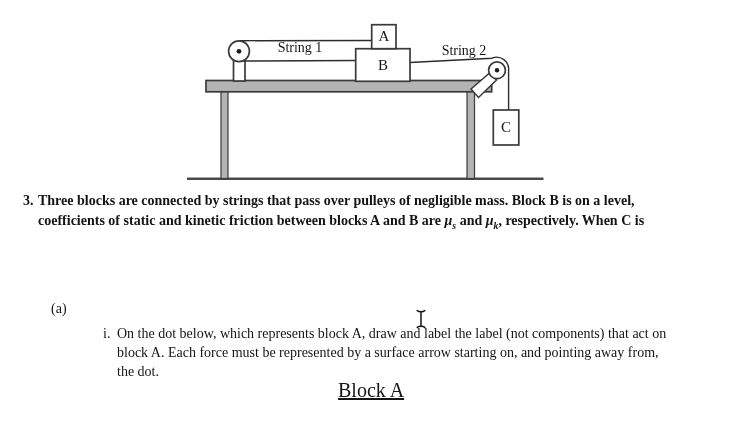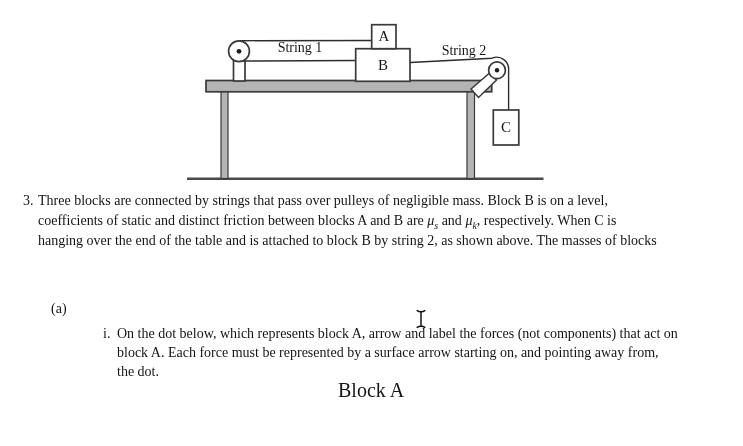--- a/index.html
+++ b/index.html
@@ -3,33 +3,33 @@
 <meta charset="utf-8">
 <style>
   html,body{margin:0;padding:0;background:#fff;}
   .page{position:relative;width:743px;height:446px;background:#ffffff;overflow:hidden;
         font-family:"Liberation Serif",serif;color:#141414;}
   .diagram{position:absolute;left:0;top:0;}
   .outl{stroke:#3a3a3a;}
   .str{stroke:#2d2d2d;stroke-width:1.4;fill:none;}
   .dlabel{font-family:"Liberation Serif",serif;font-size:15px;fill:#161616;}
   .slabel{font-family:"Liberation Serif",serif;font-size:14px;fill:#161616;}
-  .problem{position:absolute;left:23px;top:191px;font-size:14px;}
+  .problem{position:absolute;left:23px;top:191px;font-size:14px;font-weight:bold;}
   .p-line{height:20px;line-height:20px;white-space:nowrap;padding-left:15px;}
   .p-line.first{padding-left:0;}
   .p-num{display:inline-block;width:15px;}
   .part-a{position:absolute;left:51px;top:301px;font-size:14px;}
   .item{position:absolute;left:103px;top:324px;font-size:14px;}
   .i-line{height:19px;line-height:19px;white-space:nowrap;padding-left:14px;}
   .i-line.first{padding-left:0;}
   .i-num{display:inline-block;width:14px;}
   .it{font-style:italic;}
   sub{font-size:0.7em;}
   .cursor{position:absolute;left:414px;top:309px;}
-  .blocka{position:absolute;left:338px;top:379px;font-size:20px;}
+  .blocka{position:absolute;left:338px;top:379px;font-size:20px;text-decoration:underline;}
 </style>
 </head>
 <body>
 
 <div class="page">
 
   <svg class="diagram" width="743" height="195" viewBox="0 0 743 195">
 
     <line x1="187" y1="178.8" x2="543.5" y2="178.8" stroke="#4a4a4a" stroke-width="2.4"></line>
 
@@ -60,28 +60,27 @@
 
     <text class="dlabel" x="383.8" y="41" text-anchor="middle">A</text>
     <text class="dlabel" x="383" y="70" text-anchor="middle">B</text>
     <text class="dlabel" x="506" y="132" text-anchor="middle">C</text>
     <text class="slabel" x="300" y="52" text-anchor="middle">String 1</text>
     <text class="slabel" x="464" y="55" text-anchor="middle">String 2</text>
   </svg>
 
   <div class="problem">
     <div class="p-line first"><span class="p-num">3.</span><span><span>Three blocks are connected by strings that pass over pulleys of negligible mass. Block B is on a level,</span></span></div>
-    <div class="p-line"><span>coefficients of static and distinct friction between blocks A and B are </span><span class="it">μ</span><sub class="it">s</sub><span> and </span><span class="it">μ</span><sub class="it">k</sub><span>, respectively. When C is</span></div>
-    <div class="p-line"><span>hanging over the end of the table and is attached to block B by string 2, as shown above. The masses of blocks</span></div>
+    <div class="p-line"><span>coefficients of static and kinetic friction between blocks A and B are </span><span class="it">μ</span><sub class="it">s</sub><span> and </span><span class="it">μ</span><sub class="it">k</sub><span>, respectively. When C is</span></div>
   </div>
 
   <div class="part-a">(a)</div>
 
   <div class="item">
-    <div class="i-line first"><span class="i-num">i.</span><span>On the dot below, which represents block A, arrow and label the forces (not components) that act on</span></div>
+    <div class="i-line first"><span class="i-num">i.</span><span>On the dot below, which represents block A, draw and label the label (not components) that act on</span></div>
     <div class="i-line">block A. Each force must be represented by a surface arrow starting on, and pointing away from,</div>
     <div class="i-line">the dot.</div>
   </div>
 
   <svg class="cursor" width="14" height="20" viewBox="0 0 14 20">
     <path d="M3.2 1.6 C5 3 9 3 10.8 1.6" fill="none" stroke="#141414" stroke-width="1.5" stroke-linecap="round"></path>
     <line x1="7" y1="2.6" x2="7" y2="17.4" stroke="#141414" stroke-width="1.5"></line>
     <path d="M3.2 18.4 C5 17 9 17 10.8 18.4" fill="none" stroke="#141414" stroke-width="1.5" stroke-linecap="round"></path>
   </svg>
 

